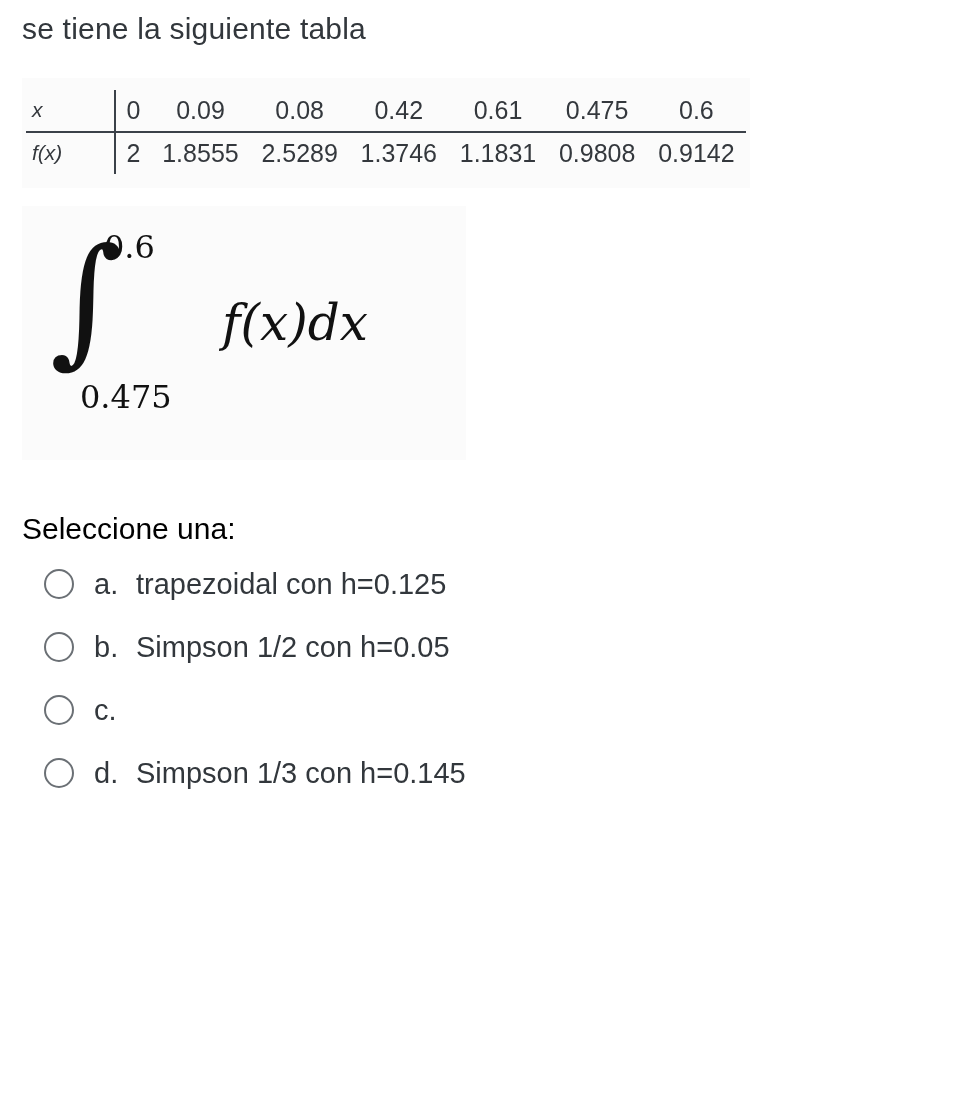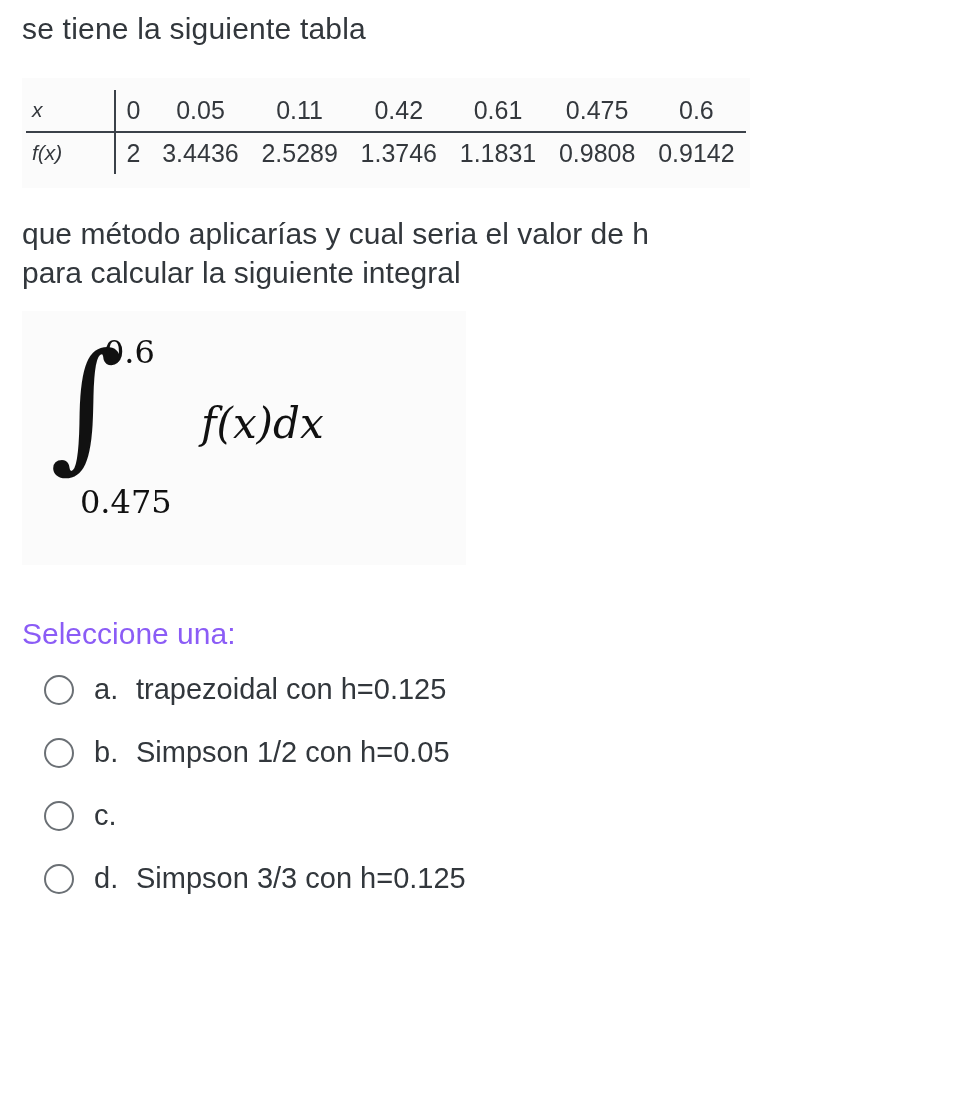--- a/index.html
+++ b/index.html
@@ -94,32 +94,32 @@
   }
   .lim-lower {
     position: absolute;
     left: 58px;
     top: 172px;
     font-size: 32px;
     color: #111;
   }
   .integrand {
     position: absolute;
-    left: 179px;
+    left: 200px;
     top: 88px;
-    font-size: 42px;
+    font-size: 50px;
     font-style: italic;
     color: #111;
   }
 
   
   .select-label {
     margin-top: 52px;
     font-size: 30px;
-    color: #8b5cf6;
+    color: #000000;
   }
   .options {
     margin-top: 22px;
   }
   .option {
     display: flex;
     align-items: center;
     margin-bottom: 30px;
     font-size: 29px;
     color: #32373c;
@@ -147,45 +147,41 @@
 <div class="page">
 
   <div class="intro">se tiene la siguiente tabla</div>
 
   <div class="table-wrap">
     <table class="data">
       <tbody>
           <tr class="row-x">
         <td class="head ital">x</td>
         <td>0</td>
-        <td>0.05</td>
-        <td>0.11</td>
+        <td>0.09</td>
+        <td>0.08</td>
         <td>0.42</td>
         <td>0.61</td>
         <td>0.475</td>
         <td>0.6</td>
       </tr>
       <tr class="row-fx">
         <td class="head ital">f(x)</td>
         <td>2</td>
-        <td>3.4436</td>
+        <td>1.8555</td>
         <td>2.5289</td>
         <td>1.3746</td>
         <td>1.1831</td>
         <td>0.9808</td>
         <td>0.9142</td>
       </tr>
     </tbody>
       </table>
   </div>
 
-  <div class="prompt">
-    <div>que método aplicarías y cual seria el valor de h</div>
-    <div>para calcular la siguiente integral</div>
-  </div>
 
   <div class="figure">
     <div class="integral-sign">∫</div>
     <div class="lim-upper">0.6</div>
     <div class="lim-lower">0.475</div>
     <div class="integrand">f(x)dx</div>
   </div>
 
   <div class="select-label">Seleccione una:</div>
 
@@ -204,18 +200,18 @@
     </div>
 
     <div class="option">
       <span class="radio"></span>
       <span class="opt-letter">c.</span>
     </div>
 
     <div class="option">
       <span class="radio"></span>
       <span class="opt-letter">d.</span>
-      <span class="opt-text">Simpson 3/3 con h=0.125</span>
+      <span class="opt-text">Simpson 1/3 con h=0.145</span>
     </div>
 
   </div>
 
 </div>
 
 </body></html>

